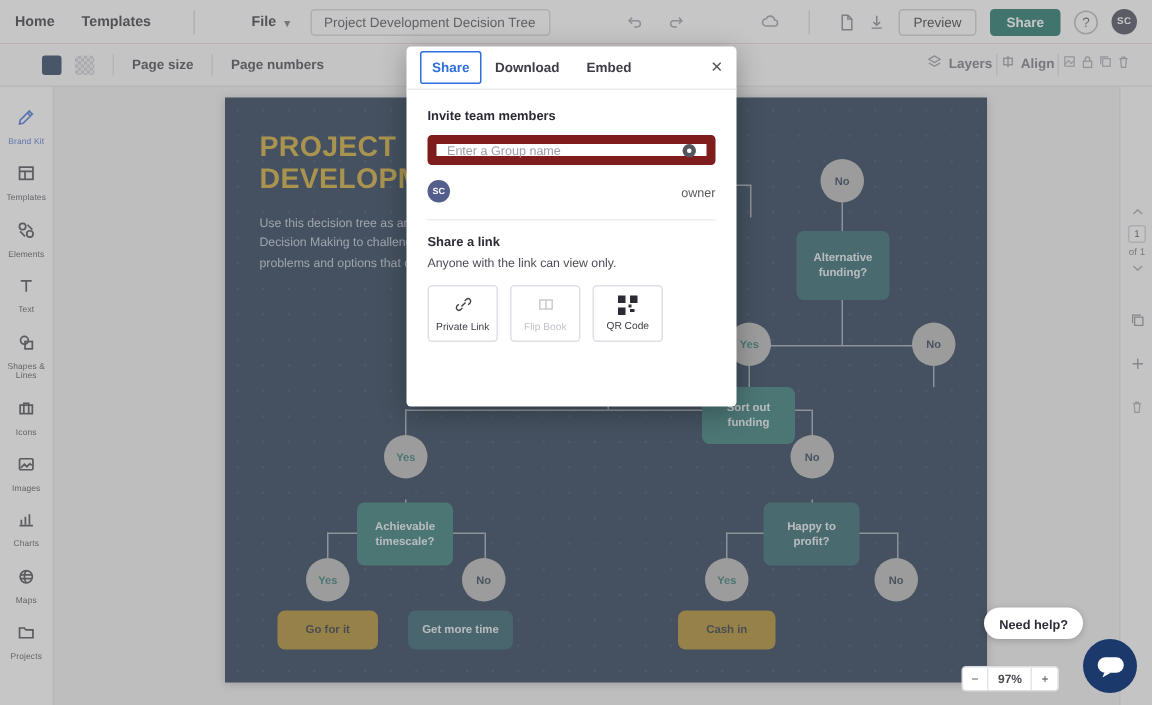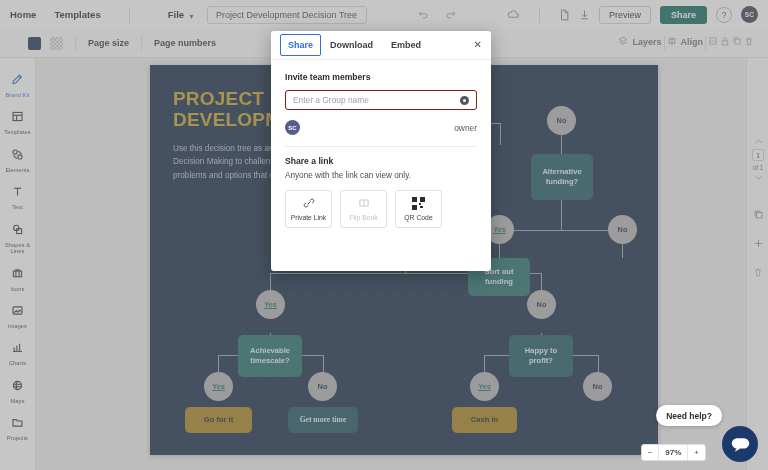--- a/index.html
+++ b/index.html
@@ -118,21 +118,21 @@
   }
   .n-teal   { background: #1f6e6b; }
   .n-teal2  { background: #1c5a63; }
   .n-gold   { background: #a8821b; color: #1c2230; }
   .n-blue   { background: #1c4f5e; }
   .circ {
     position: absolute; width: 29px; height: 29px; border-radius: 50%;
     background: #b3b3b3; font-size: 7.4px; font-weight: bold;
     display: flex; align-items: center; justify-content: center;
   }
-  .c-yes { color: #1f6e6b; text-decoration: underline; }
+  .c-yes { color: #1f6e6b; }
   .c-no  { color: #1c2c44; }
   .ln { position: absolute; background: #9aa3ae; }
 
   
   .rrail {
     position: absolute; top: 58px; right: 0; width: 22px; bottom: 0;
     background: #fbfbfc; border-left: 1px solid #e6e6ea; z-index: 5;
   }
   .rrail-box {
     position: absolute; top: 80px; left: 3px; width: 16px;
@@ -183,21 +183,21 @@
     background: #fff; border-radius: 3px; box-shadow: 0 4px 18px rgba(0,0,0,.28);
     z-index: 60;
   }
   .m-tabs { display: flex; align-items: center; height: 29px; border-bottom: 1px solid #ececf0; padding: 0 0 0 0; position: relative; }
   .m-tab { font-size: 9px; font-weight: bold; color: #3d3d48; padding: 0 9px; line-height: 28px; }
   .m-tab.active { color: #2f6fdd; border: 1px solid #2f6fdd; border-radius: 2px; line-height: 20px; margin-left: 9px; padding: 0 7px; }
   .m-close { position: absolute; right: 9px; top: 8px; font-size: 10px; color: #55555e; }
   .m-body { padding: 12px 14px 0 14px; }
   .m-h { font-size: 8.6px; font-weight: bold; color: #2b2b35; }
   .m-input {
-    margin-top: 8px; height: 20px; border: 1px solid #7f1d1d; border-radius: 3px;
+    margin-top: 8px; height: 20px; border: 6px solid #7f1d1d; border-radius: 3px;
     display: flex; align-items: center; padding: 0 7px; font-size: 8.4px; color: #9d9da8;
     justify-content: space-between;
   }
   .m-dot { width: 9px; height: 9px; border-radius: 50%; background: #55555e; position: relative; }
   .m-dot::after { content: ""; position: absolute; left: 3px; top: 3px; width: 3px; height: 3px; border-radius: 50%; background: #fff; }
   .m-row { margin-top: 10px; display: flex; align-items: center; justify-content: space-between; }
   .av {
     width: 15px; height: 15px; border-radius: 50%; background: #545e8c; color: #fff;
     font-size: 6px; font-weight: bold; display: flex; align-items: center; justify-content: center;
   }
@@ -485,21 +485,21 @@
       <div class="circ c-yes" style="left:54px;top:307px;">Yes</div>
       <div class="circ c-no" style="left:158px;top:307px;">No</div>
       <div class="circ c-yes" style="left:320px;top:307px;">Yes</div>
       <div class="circ c-no" style="left:433px;top:307px;">No</div>
 
       <div class="node n-teal2" style="left:381px;top:89px;width:62px;height:46px;">Alternative funding?</div>
       <div class="node n-teal" style="left:318px;top:193px;width:62px;height:38px;">Sort out funding</div>
       <div class="node n-teal" style="left:88px;top:270px;width:64px;height:42px;">Achievable timescale?</div>
       <div class="node n-gold" style="left:35px;top:342px;width:67px;height:26px;">Go for it</div>
       <div class="node n-teal2" style="left:359px;top:270px;width:64px;height:42px;">Happy to profit?</div>
-      <div class="node n-blue" style="left:138px;top:342px;width:70px;height:26px;font-family:Liberation Serif, serif;">Get more time</div>
+      <div class="node n-blue" style="left:122px;top:342px;width:70px;height:26px;">Get more time</div>
       <div class="node n-gold" style="left:302px;top:342px;width:65px;height:26px;">Cash in</div>
     </div>
   </div>
 
   <div class="rrail">
     <div class="rrail-box">
       <span>
         <svg width="9" height="7" viewBox="0 0 12 8" fill="none" stroke="#9c9ca4" stroke-width="1.2">
             <path d="M2 5.5 6 2l4 3.5"></path>
           </svg>

